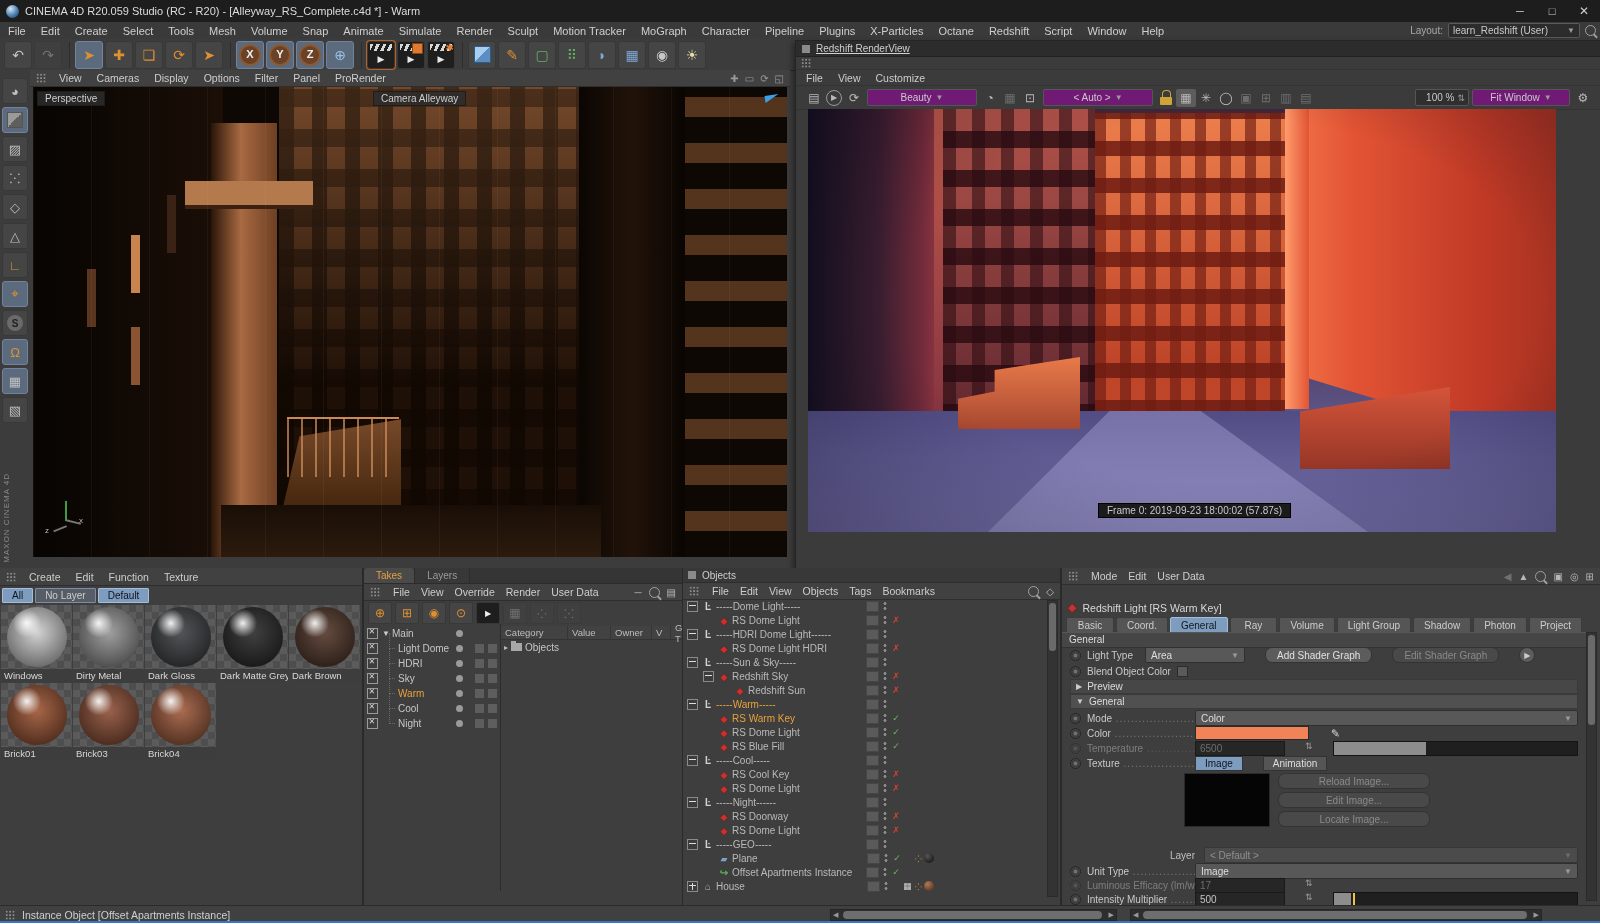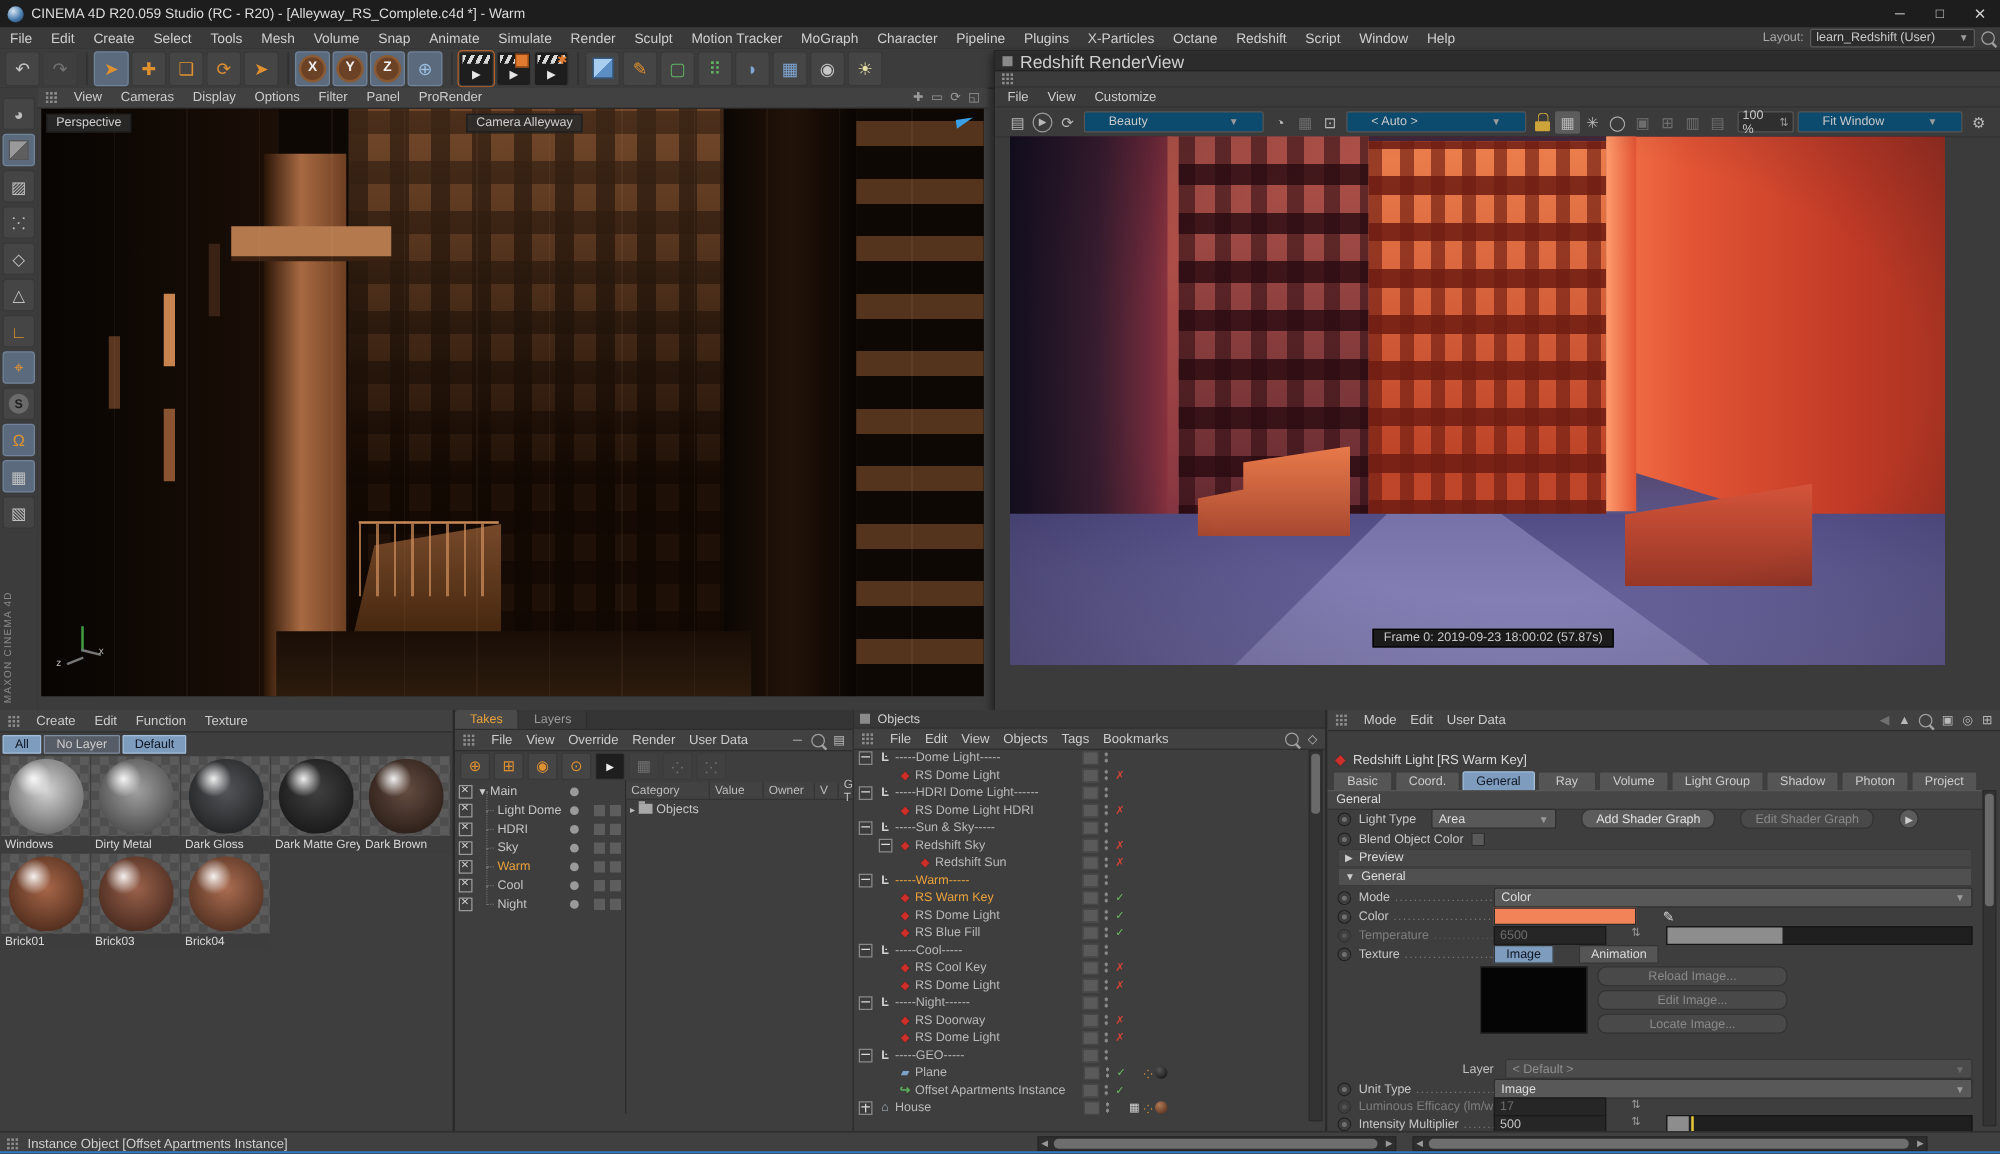--- a/index.html
+++ b/index.html
@@ -87,32 +87,32 @@
   .gizmo{position:absolute;left:14px;bottom:24px;width:40px;height:40px;}
   .gizmo .gy{position:absolute;left:18px;bottom:12px;width:2px;height:20px;background:#3f9d3f;}
   .gizmo .gx{position:absolute;left:18px;bottom:12px;width:16px;height:2px;background:#777;transform:rotate(14deg);transform-origin:left bottom;}
   .gizmo .gz{position:absolute;left:6px;bottom:6px;width:14px;height:2px;background:#777;transform:rotate(-22deg);transform-origin:right bottom;}
   .gizmo .glx{position:absolute;left:32px;bottom:8px;color:#bbb;font-size:8px;}
   .gizmo .glz{position:absolute;left:-2px;bottom:-2px;color:#bbb;font-size:8px;}
   
   #rview{position:absolute;left:795px;top:40px;width:805px;height:528px;background:#3b3b3b;border:1px solid #242424;box-shadow:-2px 2px 6px rgba(0,0,0,.4);}
   #rvtitle{height:15px;background:#2c2c2c;display:flex;align-items:center;gap:6px;padding:0 6px;border-bottom:1px solid #222;}
   #rvtitle .wico{width:8px;height:8px;background:#8a8a8a;flex:none;}
-  #rvtitle .ttext{font-size:14px;color:#cfcfcf;}
+  #rvtitle .ttext{font-size:10px;color:#cfcfcf;text-decoration:underline;}
   #rvhandle{height:12px;display:flex;align-items:center;padding:0 5px;border-bottom:1px solid #333;}
   #rvmenus{height:15px;display:flex;align-items:center;gap:13px;padding:0 10px;border-bottom:1px solid #333;}
   #rvtoolbar{height:23px;display:flex;align-items:center;padding:0 8px;gap:3px;border-bottom:1px solid #333;}
   .rtile{width:20px;height:18px;display:flex;align-items:center;justify-content:center;color:#b8b8b8;font-size:12px;border-radius:2px;flex:none;position:relative;}
   .rtile.sel{background:#5c5c5c;}
   .rtile.dim{opacity:.4;}
   .rtile.circ .tg{width:14px;height:14px;border:1px solid #999;border-radius:50%;font-size:8px;display:flex;align-items:center;justify-content:center;}
   .rtile .tg{font-style:normal;}
   .rtile.lockcss::before{content:"";position:absolute;top:1px;left:6px;width:7px;height:6px;border:1.5px solid #cda43a;border-bottom:none;border-radius:4px 4px 0 0;}
   .rtile.lockcss::after{content:"";position:absolute;bottom:2px;left:4px;width:12px;height:8px;background:#cda43a;border-radius:1px;}
-  .rdd{height:15px;background:#0c4a6e;border:1px solid #555;border-radius:2px;color:#c9c9c9;font-size:10px;display:flex;align-items:center;justify-content:space-between;padding:0 19px;flex:none;}
+  .rdd{height:15px;background:#701a75;border:1px solid #555;border-radius:2px;color:#c9c9c9;font-size:10px;display:flex;align-items:center;justify-content:center;padding:0 2px;flex:none;}
   .rspace{flex:1;}
   #rvzoom{width:46px;height:15px;background:#2f2f2f;border:1px solid #555;border-radius:2px;font-size:10px;color:#c9c9c9;display:flex;align-items:center;justify-content:flex-end;padding:0 3px;gap:3px;}
   #rvcanvas{position:absolute;left:12px;top:68px;width:748px;height:423px;overflow:hidden;
     background:linear-gradient(180deg,#41263a 0%,#4e2c48 45%,#5c588c 74%,#6763a0 100%);}
   .rv-lwall{left:0;top:0;width:130px;height:362px;background:linear-gradient(90deg,#141020,#3a1e30 55%,#6e2a3a 86%,#8e3440 100%);}
   .rv-lrim{left:126px;top:0;width:9px;height:352px;background:linear-gradient(180deg,#c05a4a,#7e3040);}
   .rv-midb{left:135px;top:0;width:152px;height:312px;background-color:#8a3a46;
     background-image:repeating-linear-gradient(0deg,rgba(40,10,16,.8) 0 17px,transparent 17px 39px),
       repeating-linear-gradient(90deg,rgba(40,10,16,.55) 0 13px,transparent 13px 29px),
       linear-gradient(180deg,rgba(255,130,80,.35),rgba(0,0,0,.3));}

